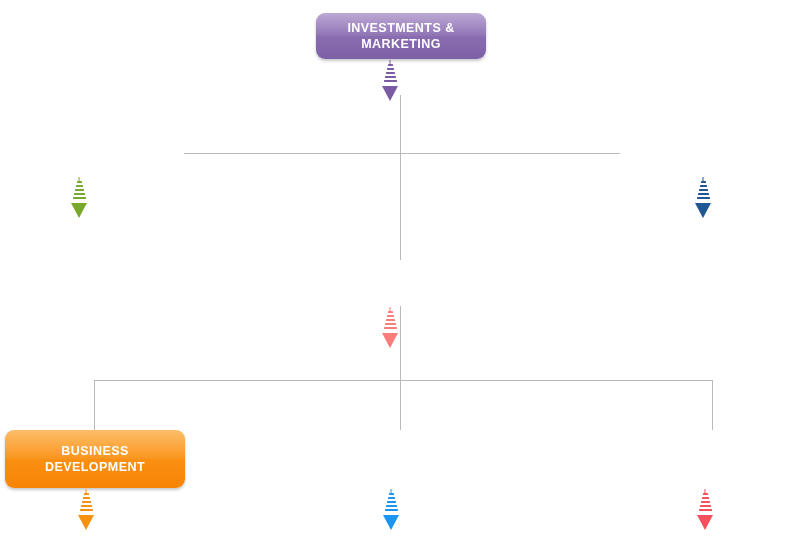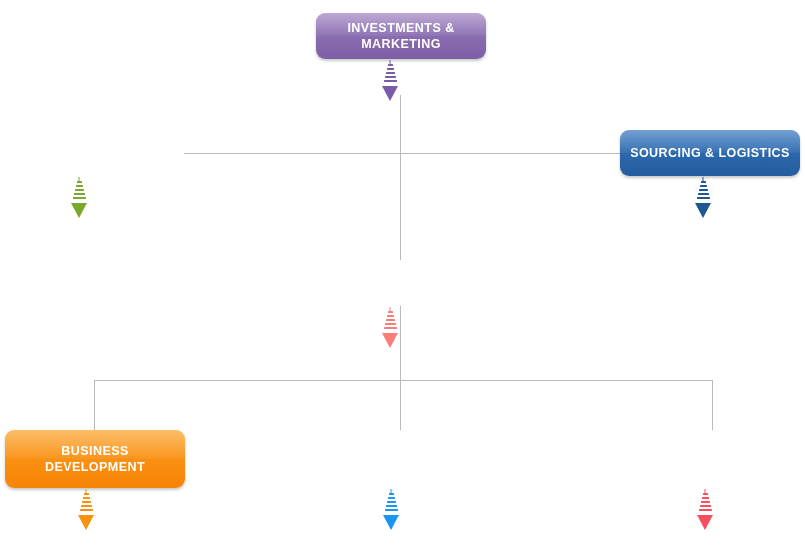--- a/index.html
+++ b/index.html
@@ -93,23 +93,20 @@
       <div class="stem" style="background: rgb(122, 168, 44);"></div>
       <div class="bars">
         <div class="bar" style="width: 5px; background: rgb(122, 168, 44);"></div>
         <div class="bar" style="width: 7px; background: rgb(122, 168, 44);"></div>
         <div class="bar" style="width: 9px; background: rgb(122, 168, 44);"></div>
         <div class="bar" style="width: 11px; background: rgb(122, 168, 44);"></div>
         <div class="bar" style="width: 13px; background: rgb(122, 168, 44);"></div>
       </div>
       <div class="head" style="border-top: 15px solid rgb(122, 168, 44); top: 26px;"></div>
     </div>
-    <div class="node" style="left: 620px; top: 130px; width: 180px; height: 46px; background: linear-gradient(rgb(67, 127, 194) 0%, rgb(43, 104, 173) 48%, rgb(36, 93, 158) 100%);">
-      <span class="lbl">Sourcing &amp; Logistics</span>
-    </div>
     <div class="arrow" style="left: 692px; top: 177px; height: 38px;">
       <div class="stem" style="background: rgb(31, 86, 148);"></div>
       <div class="bars">
         <div class="bar" style="width: 5px; background: rgb(31, 86, 148);"></div>
         <div class="bar" style="width: 7px; background: rgb(31, 86, 148);"></div>
         <div class="bar" style="width: 9px; background: rgb(31, 86, 148);"></div>
         <div class="bar" style="width: 11px; background: rgb(31, 86, 148);"></div>
         <div class="bar" style="width: 13px; background: rgb(31, 86, 148);"></div>
       </div>
       <div class="head" style="border-top: 15px solid rgb(31, 86, 148); top: 26px;"></div>

